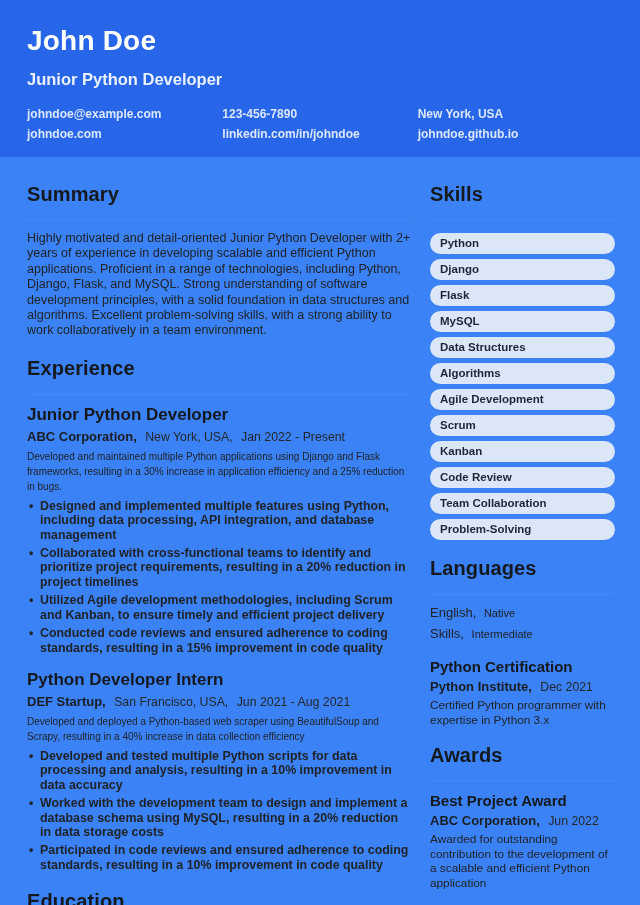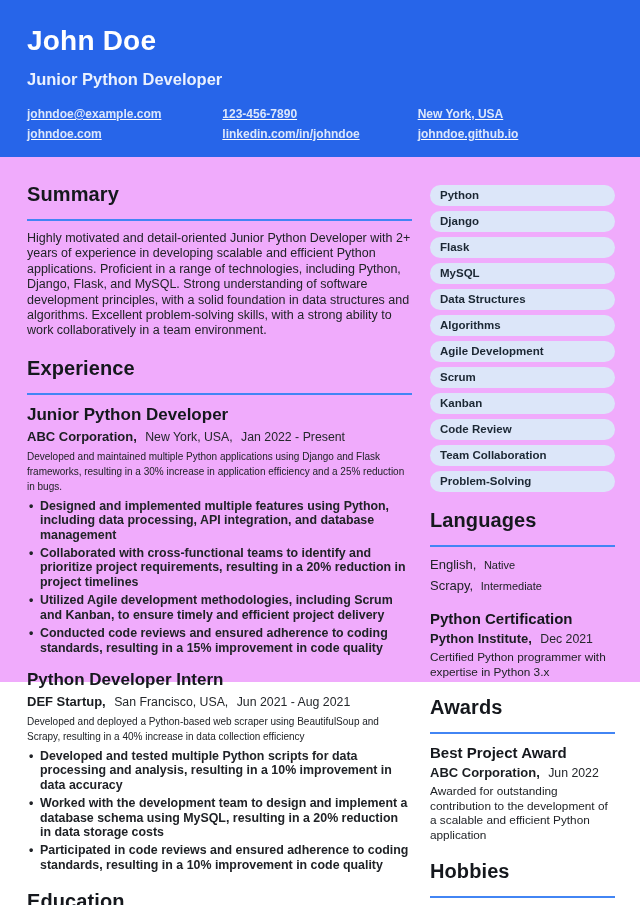--- a/index.html
+++ b/index.html
@@ -2,30 +2,30 @@
 <html><head>
 <meta charset="utf-8">
 <style>
   * { margin:0; padding:0; box-sizing:border-box; }
   html,body { background:#ffffff; }
   body {
     width:640px; height:905px; overflow:hidden;
     font-family:"Liberation Sans", sans-serif;
     color:#202327;
   }
-  .page { width:640px; height:682px; background:#f0abfc; }
+  .page { width:640px; height:905px; background:#3b82f6; }
 
   
   .header {
     background:#2765E9; height:157px;
     padding:25px 27px 0 27px; color:#ffffff;
   }
   .name { font-size:28px; font-weight:bold; letter-spacing:.2px; color:#ffffff; }
   .job-headline { font-size:16.5px; font-weight:bold; color:#EAF1FE; margin-top:13px; }
-  .contacts { display:flex; margin-top:15px;text-decoration:underline; }
+  .contacts { display:flex; margin-top:15px; }
   .contact-col { width:200px; }
   .contact-line { font-size:12px; line-height:20px; color:#DCE7FB; font-weight:bold; }
 
   
   .main { display:flex; padding:26px 25px 0 27px; }
   .col-left { width:385px; }
   .gutter { width:18px; flex:none; }
   .col-right { width:185px; flex:none; }
 
   h2.section-h {
@@ -137,20 +137,21 @@
 
       </div>
 
     </div>
 
     <div class="gutter"></div>
 
     <div class="col-right">
 
       <div class="section">
+        <h2 class="section-h">Skills</h2>
         <div class="pills">
           <span class="pill">Python</span>
           <span class="pill">Django</span>
           <span class="pill">Flask</span>
           <span class="pill">MySQL</span>
           <span class="pill">Data Structures</span>
           <span class="pill">Algorithms</span>
           <span class="pill">Agile Development</span>
           <span class="pill">Scrum</span>
           <span class="pill">Kanban</span>
@@ -160,21 +161,21 @@
         </div>
       </div>
 
       <div class="section">
         <h2 class="section-h">Languages</h2>
         <div class="lang-row">
           <span>English,</span>
           <span class="lang-level">Native</span>
         </div>
         <div class="lang-row">
-          <span>Scrapy,</span>
+          <span>Skills,</span>
           <span class="lang-level">Intermediate</span>
         </div>
       </div>
 
       <div class="section">
         <div class="item-title">Python Certification</div>
         <div class="meta-line">
           <span class="meta-strong">Python Institute,</span>
           <span class="meta-plain">Dec 2021</span>
         </div>

